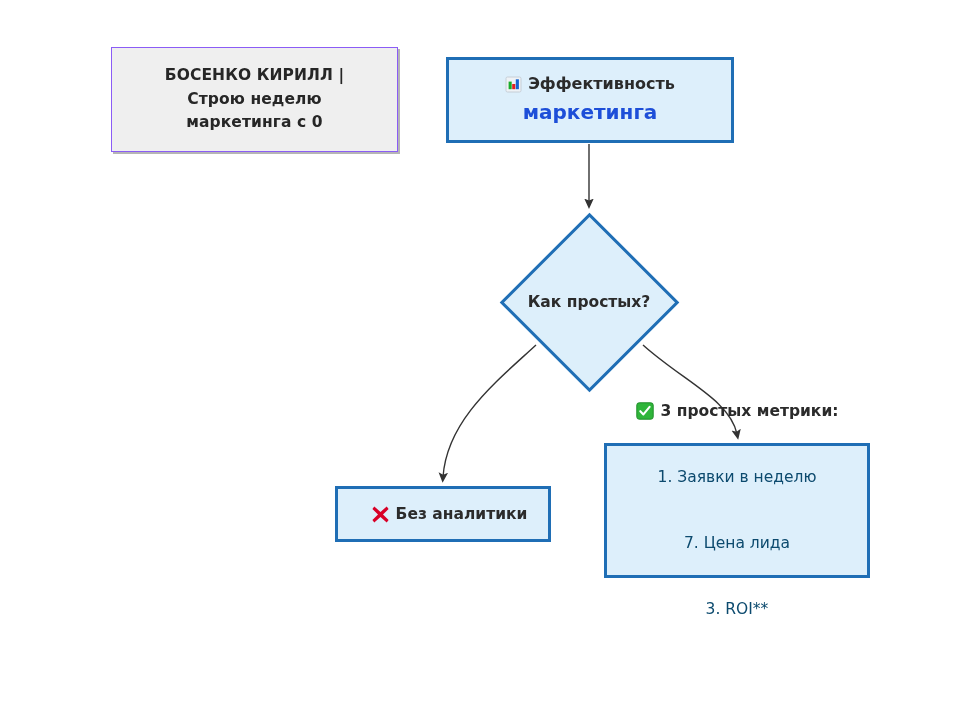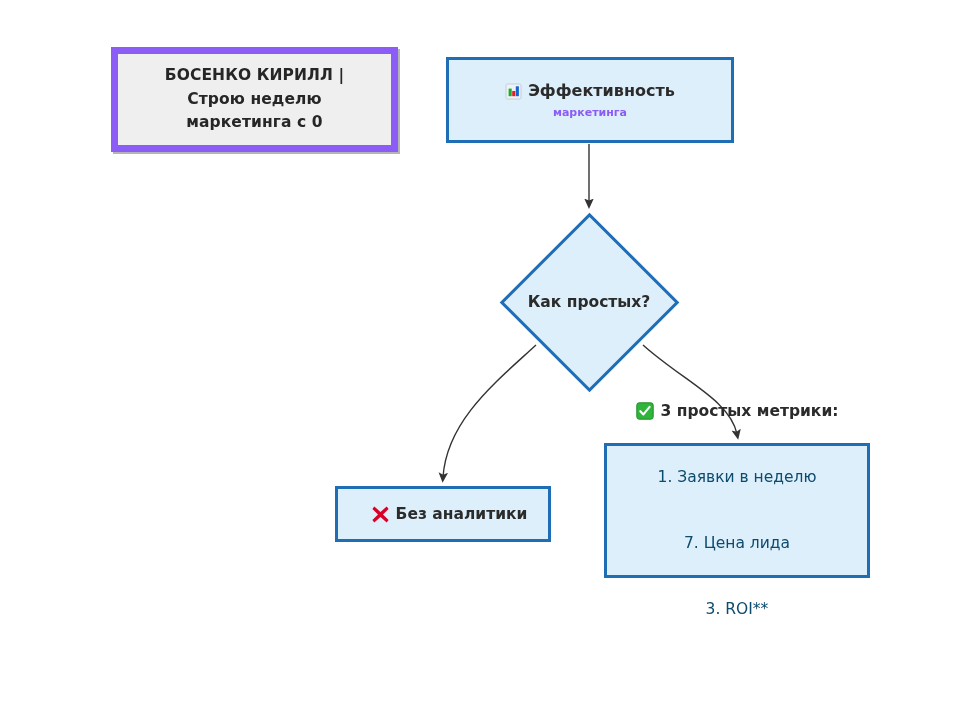--- a/index.html
+++ b/index.html
@@ -42,21 +42,21 @@
     text-align: center;
   }
 
   
   #author-card {
     left: 111px;
     top: 47px;
     width: 287px;
     height: 105px;
     background: #efefef;
-    border: 7px solid #8b5cf6;
+    border: 1px solid #8b5cf6;
     box-shadow: 2px 2px 0 rgba(120,120,120,0.55);
     flex-direction: column;
     padding: 0 10px;
   }
   #author-card .line {
     font-size: 15.5px;
     font-weight: bold;
     color: #262626;
     line-height: 1.52;
     letter-spacing: 0.1px;
@@ -80,23 +80,23 @@
     display: flex;
     align-items: center;
     justify-content: center;
     gap: 6px;
     font-size: 16px;
     font-weight: bold;
     color: #2b2b2b;
     line-height: 1.55;
   }
   #node-title .title-sub {
-    font-size: 11px;
-    font-weight: bold;
-    color: #8b5cf6;
+    font-size: 20px;
+    font-weight: bold;
+    color: #1d4ed8;
     line-height: 1.55;
   }
 
   
   #node-decision {
     left: 497px;
     top: 212px;
     width: 184px;
     height: 180px;
     background: transparent;

